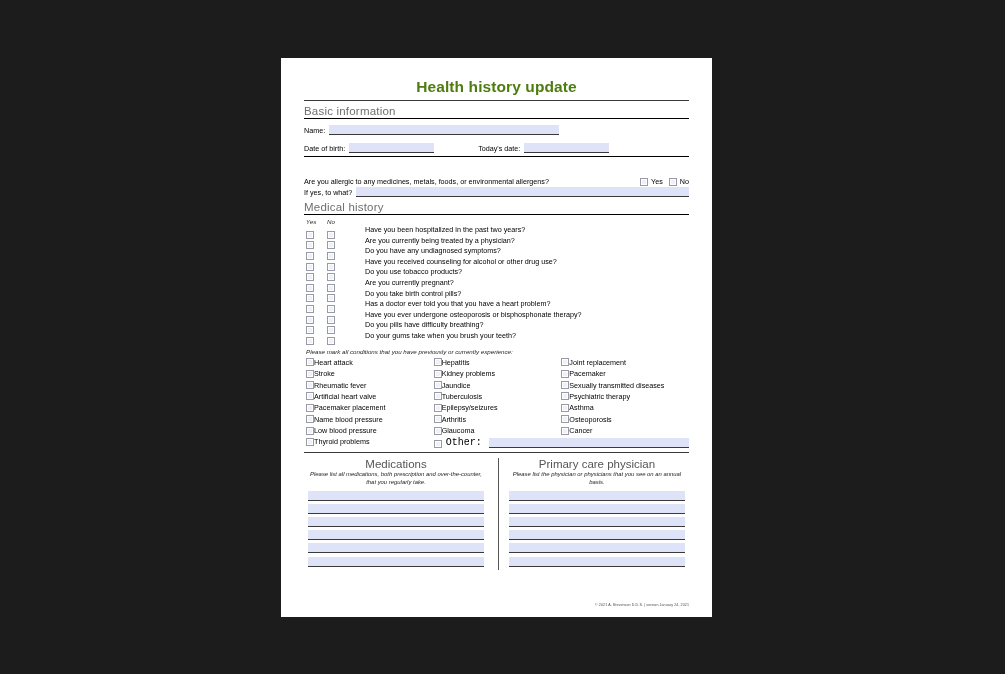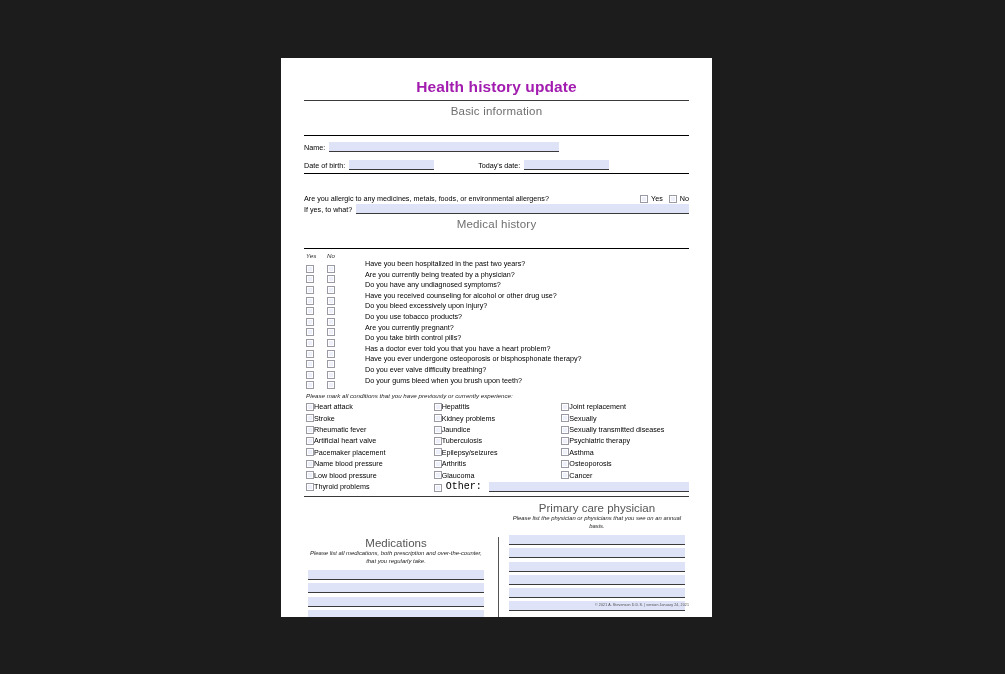--- a/index.html
+++ b/index.html
@@ -30,42 +30,41 @@
     box-sizing: border-box;
     padding: 14px 23px 0 23px;
     overflow: hidden;
   }
 
   
   .doc-title {
     text-align: center;
     font-size: 15.5px;
     font-weight: bold;
-    color: #a21caf;
+    color: #4d7c0f;
     letter-spacing: .1px;
     margin: 6px 0 4px 0;
   }
 
   .rule-heavy {
     height: 0;
     border-top: 1.6px solid #3a3a3a;
     margin: 0;
   }
   .rule-thin {
     height: 0;
     border-top: 1px solid #000;
     margin: 0;
   }
 
   .section-head {
-    text-align: center;
     font-size: 11.5px;
     color: #6f6f6f;
     font-weight: normal;
-    margin: 4px 0 18px 0;
+    margin: 4px 0 1px 0;
     letter-spacing: .2px;
   }
 
   .fld-label {
     font-size: 7.2px;
     color: #000;
     white-space: nowrap;
   }
 
   
@@ -194,21 +193,21 @@
   
   .bottom {
     display: flex;
     margin-top: 5px;
   }
   .bcol {
     flex: 1 1 0;
     min-width: 0;
     padding: 0 4px;
   }
-  .bcol.left { border-right: 1.2px solid #555; padding-right: 14px; margin-top: 35px; }
+  .bcol.left { border-right: 1.2px solid #555; padding-right: 14px; }
   .bcol.right { padding-left: 10px; }
 
   .bcol-title {
     text-align: center;
     font-size: 11.5px;
     color: #555;
     margin: 0 0 1px 0;
   }
   .bcol-sub {
     text-align: center;
@@ -307,25 +306,20 @@
           <span class="qtext">Do you have any undiagnosed symptoms?</span>
         </div>
         <div class="yn-row">
           <span class="c1"><span class="cbx"></span></span>
           <span class="c2"><span class="cbx"></span></span>
           <span class="qtext">Have you received counseling for alcohol or other drug use?</span>
         </div>
         <div class="yn-row">
           <span class="c1"><span class="cbx"></span></span>
           <span class="c2"><span class="cbx"></span></span>
-          <span class="qtext">Do you bleed excessively upon injury?</span>
-        </div>
-        <div class="yn-row">
-          <span class="c1"><span class="cbx"></span></span>
-          <span class="c2"><span class="cbx"></span></span>
           <span class="qtext">Do you use tobacco products?</span>
         </div>
         <div class="yn-row">
           <span class="c1"><span class="cbx"></span></span>
           <span class="c2"><span class="cbx"></span></span>
           <span class="qtext">Are you currently pregnant?</span>
         </div>
         <div class="yn-row">
           <span class="c1"><span class="cbx"></span></span>
           <span class="c2"><span class="cbx"></span></span>
@@ -337,26 +331,26 @@
           <span class="qtext">Has a doctor ever told you that you have a heart problem?</span>
         </div>
         <div class="yn-row">
           <span class="c1"><span class="cbx"></span></span>
           <span class="c2"><span class="cbx"></span></span>
           <span class="qtext">Have you ever undergone osteoporosis or bisphosphonate therapy?</span>
         </div>
         <div class="yn-row">
           <span class="c1"><span class="cbx"></span></span>
           <span class="c2"><span class="cbx"></span></span>
-          <span class="qtext">Do you ever valve difficulty breathing?</span>
-        </div>
-        <div class="yn-row">
-          <span class="c1"><span class="cbx"></span></span>
-          <span class="c2"><span class="cbx"></span></span>
-          <span class="qtext">Do your gums bleed when you brush upon teeth?</span>
+          <span class="qtext">Do you pills have difficulty breathing?</span>
+        </div>
+        <div class="yn-row">
+          <span class="c1"><span class="cbx"></span></span>
+          <span class="c2"><span class="cbx"></span></span>
+          <span class="qtext">Do your gums take when you brush your teeth?</span>
         </div>
       </div>
 
     <div class="cond-note">Please mark all conditions that you have previously or currently experience:</div>
     <div class="cond-grid" id="cond-grid">
         <div class="cond-cell">
           <span class="cbx"></span>
           <span class="lbl">Heart attack</span>
         </div>
         <div class="cond-cell">
@@ -370,21 +364,21 @@
         <div class="cond-cell">
           <span class="cbx"></span>
           <span class="lbl">Stroke</span>
         </div>
         <div class="cond-cell">
           <span class="cbx"></span>
           <span class="lbl">Kidney problems</span>
         </div>
         <div class="cond-cell">
           <span class="cbx"></span>
-          <span class="lbl">Sexually</span>
+          <span class="lbl">Pacemaker</span>
         </div>
         <div class="cond-cell">
           <span class="cbx"></span>
           <span class="lbl">Rheumatic fever</span>
         </div>
         <div class="cond-cell">
           <span class="cbx"></span>
           <span class="lbl">Jaundice</span>
         </div>
         <div class="cond-cell">

